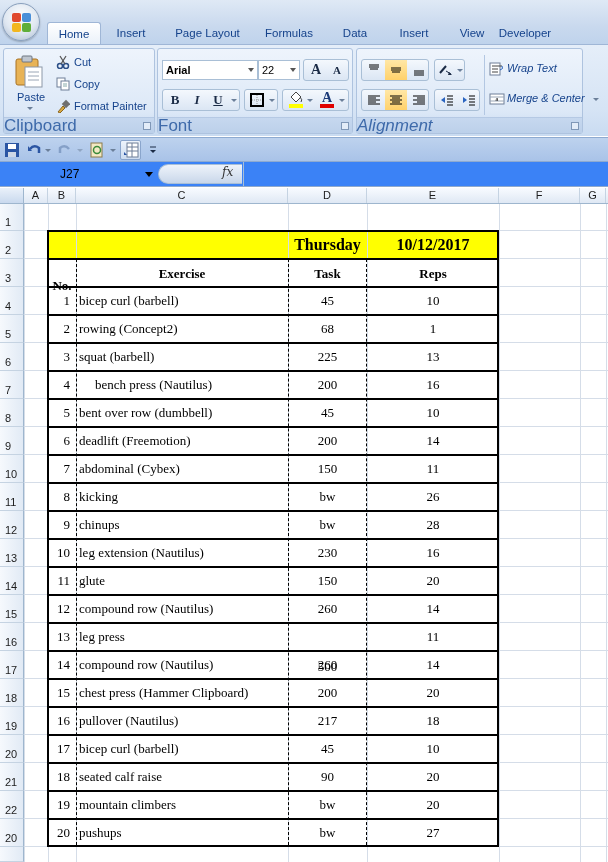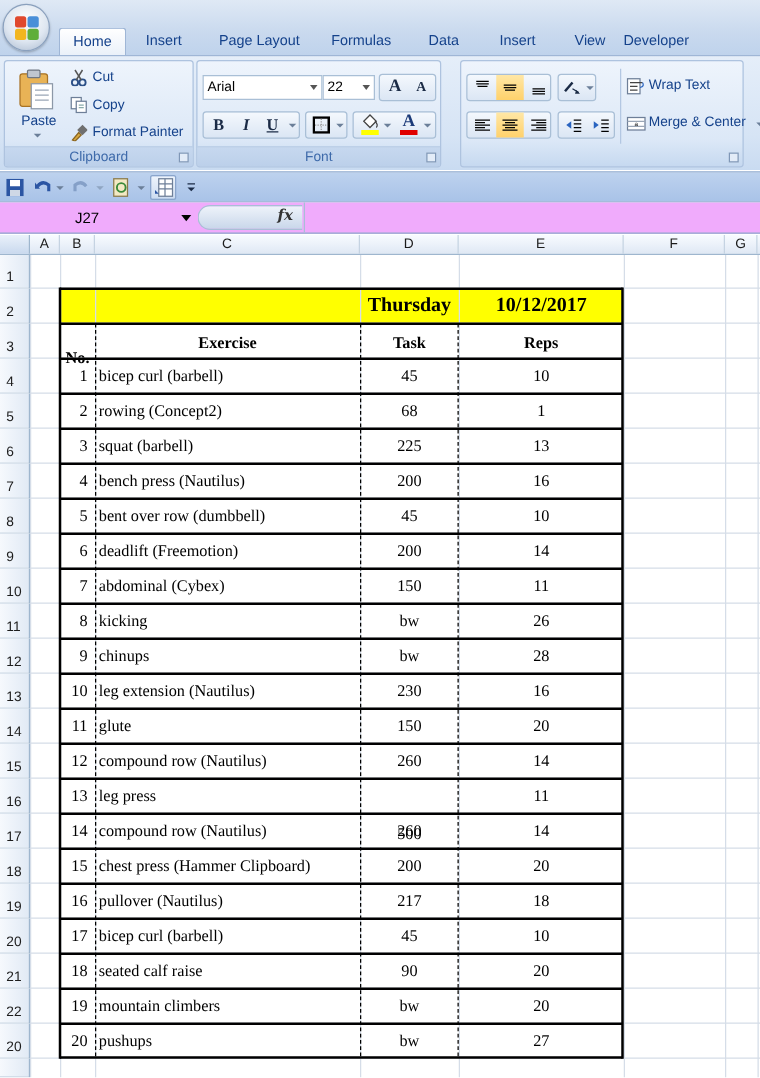--- a/index.html
+++ b/index.html
@@ -16,47 +16,47 @@
   .office-logo span { position: absolute; width: 9px; height: 9px; border-radius: 2px; }
   .tab { position: absolute; top: 22px; height: 22px; line-height: 22px; font-size: 11.5px; color: #15428b; text-align: center; }
   .tab.active { background: linear-gradient(#ffffff, #e9f0f9); border: 1px solid #9fb6d6; border-bottom: none;
     border-radius: 3px 3px 0 0; height: 23px; }
 
   
   .ribbon { position: absolute; left: 0; top: 44px; width: 608px; height: 92px;
     background: linear-gradient(#e5eef9, #d6e4f5 70%, #c9dbf1); border-top: 1px solid #9fb6d6; }
   .group { position: absolute; top: 3px; height: 86px; border: 1px solid #aec3df; border-radius: 3px;
     background: linear-gradient(#eef4fc, #dce8f7 75%, #c6d9f0); }
-  .group-label { position: absolute; left: 0; right: 0; bottom: 0; height: 16px; line-height: 16px; text-align: center;
-    font-size: 11px; color: #3e6aaa; background: linear-gradient(#c6d8ef, #bcd0ea); border-top: 1px solid #b5c9e4; }
+  .group-label { position: absolute; left: 0; right: 0; bottom: 0; height: 16px; line-height: 16px; 
+    font-size: 17px; color: #3e6aaa; background: linear-gradient(#c6d8ef, #bcd0ea); border-top: 1px solid #b5c9e4; }
   .launcher { position: absolute; right: 3px; bottom: 3px; width: 8px; height: 8px; border: 1px solid #7f97b7; background: #e3ecf8; }
   .btn-label { position: absolute; font-size: 11px; color: #15428b; white-space: nowrap; }
   .small-ico { position: absolute; width: 14px; height: 14px; }
   .combo { position: absolute; height: 20px; background: #fff; border: 1px solid #a9bfd6; font-size: 11px; line-height: 18px;
     padding-left: 3px; color: #000; }
   .combo .arrow { position: absolute; right: 3px; top: 7px; width: 0; height: 0; border-left: 3px solid transparent;
     border-right: 3px solid transparent; border-top: 4px solid #555; }
   .btngroup { position: absolute; height: 22px; border: 1px solid #a9bfd6; border-radius: 3px;
     background: linear-gradient(#f4f8fd, #dbe6f4); }
   .seg { position: absolute; top: 0; height: 20px; text-align: center; line-height: 20px; color: #1b2b46; }
   .seg.hot { background: linear-gradient(#ffe7a6, #ffd16b); }
   .dd { position: absolute; width: 0; height: 0; border-left: 3px solid transparent; border-right: 3px solid transparent;
     border-top: 3px solid #6b7f99; }
 
   
   .qat { position: absolute; left: 0; top: 137px; width: 608px; height: 25px;
     background: linear-gradient(#bdd2ee, #a9c3e8); border-top: 1px solid #8eaad0; border-bottom: 1px solid #8eaad0; }
 
   
-  .fbar { position: absolute; left: 0; top: 162px; width: 608px; height: 25px; background: #f0abfc; border-bottom: 1px solid #8fa9cc; }
+  .fbar { position: absolute; left: 0; top: 162px; width: 608px; height: 25px; background: #3b82f6; border-bottom: 1px solid #8fa9cc; }
   .namebox { position: absolute; left: 0; top: 2px; width: 157px; height: 20px; font-size: 12px; color: #000; padding-left: 60px; line-height: 20px; }
   .nb-arrow { position: absolute; left: 145px; top: 10px; width: 0; height: 0; border-left: 4px solid transparent; border-right: 4px solid transparent; border-top: 5px solid #000; }
   .fx-pill { position: absolute; left: 158px; top: 2px; width: 84px; height: 20px; border-radius: 10px 0 0 10px;
     background: linear-gradient(#eef3fa, #c9d7ea); border: 1px solid #a9bfd6; border-right: none; }
-  .fx { position: absolute; left: 222px; top: 3px; font-family: "DejaVu Serif", serif; font-style: italic; font-weight: bold; font-size: 12px; color: #333; }
+  .fx { position: absolute; left: 222px; top: 3px; font-family: "DejaVu Serif", serif; font-style: italic; font-weight: normal; font-size: 12px; color: #333; }
   .fx-input { position: absolute; left: 243px; top: 0; right: 0; height: 24px; border-left: 1px solid #a9bfd6; }
 
   
   .colhead-row { position: absolute; left: 0; top: 188px; width: 608px; height: 16px; background: linear-gradient(#f8fbff, #dfe8f4); border-bottom: 1px solid #9eb6ce; }
   .corner { position: absolute; left: 0; top: 0; width: 24px; height: 15px; background: linear-gradient(#eaf1fa, #c9d9ee); border-right: 1px solid #9eb6ce; }
   .colhead { position: absolute; top: 0; height: 15px; line-height: 15px; text-align: center; font-size: 11px; color: #27413e;
     border-right: 1px solid #c5d3e2; color: #1c1c1c; }
   .rowhead { position: absolute; left: 0; width: 24px; font-size: 11px; color: #1c1c1c; text-align: left; padding-left: 5px;
     background: linear-gradient(90deg, #f6f9fd, #e1eaf5); border-right: 1px solid #9eb6ce; border-bottom: 1px solid #c5d3e2; }
   .gridline-v { position: absolute; top: 204px; bottom: 0; width: 1px; background: #d5dde8; }
@@ -128,21 +128,21 @@
         <path d="M2 13 L7 7 L9 9 L4 14 Z" fill="#d9a940" stroke="#8a6520"></path>
         <rect x="7" y="2" width="6" height="6" transform="rotate(45 10 5)" fill="#6f6f6f"></rect>
       </svg>
       <span class="btn-label" style="left:20px;top:2px;">Format Painter</span>
     </div>
     <div class="group-label">Clipboard</div>
     <div class="launcher"></div>
   </div>
 
   <div class="group" style="left:157px;width:196px;">
-    <div class="combo" style="left:4px;top:11px;width:96px;">
+    <div class="combo" style="left:4px;top:11px;width:96px;font-weight:bold;">
       <span>Arial</span>
       <span class="arrow"></span>
     </div>
     <div class="combo" style="left:100px;top:11px;width:42px;">
       <span>22</span>
       <span class="arrow"></span>
     </div>
     <div class="btngroup" style="left:145px;top:10px;width:46px;">
       <span class="seg" style="left:2px;width:20px;font-family:'Liberation Serif',serif;font-weight:bold;font-size:14px;">A</span>
       <span class="seg" style="left:23px;width:20px;font-family:'Liberation Serif',serif;font-weight:bold;font-size:11px;">A</span>
@@ -173,21 +173,21 @@
       <div style="position:absolute;left:34px;top:1px;width:30px;height:18px;">
         <span style="position:absolute;left:5px;top:-1px;font-family:'Liberation Serif',serif;font-weight:bold;font-size:14px;color:#1b3a78;">A</span>
         <span style="position:absolute;left:3px;top:13px;width:14px;height:4px;background:#e00000;"></span>
         <span class="dd" style="left:22px;top:8px;"></span>
       </div>
     </div>
     <div class="group-label">Font</div>
     <div class="launcher"></div>
   </div>
 
-  <div class="group" style="left:368px;width:227px;">
+  <div class="group" style="left:356px;width:227px;font-style:italic;">
     <div class="btngroup" style="left:4px;top:10px;width:68px;">
       <div class="seg" style="left:1px;width:21px;">
         <svg width="14" height="14" viewBox="0 0 14 14" style="margin-top:3px;">
             <line x1="2" y1="2" x2="12" y2="2" stroke="#000"></line>
             <line x1="2" y1="4" x2="12" y2="4" stroke="#000"></line>
             <line x1="3" y1="6" x2="11" y2="6" stroke="#000"></line>
           </svg>
       </div>
       <div class="seg hot" style="left:23px;width:22px;">
         <svg width="14" height="14" viewBox="0 0 14 14" style="margin-top:3px;">
@@ -275,20 +275,21 @@
     <div style="position:absolute;left:132px;top:41px;width:112px;height:18px;">
       <svg width="16" height="16" viewBox="0 0 16 16" style="position:absolute;left:0;top:1px;">
         <rect x="1" y="3" width="14" height="10" fill="#fff" stroke="#6e7f98"></rect>
           <line x1="1" y1="6" x2="15" y2="6" stroke="#9aa6b6"></line>
           <line x1="1" y1="10" x2="15" y2="10" stroke="#9aa6b6"></line>
           <text x="8" y="10" font-size="5" text-anchor="middle" fill="#000">a</text>
       </svg>
       <span class="btn-label" style="left:18px;top:2px;">Merge &amp; Center</span>
       <span class="dd" style="left:104px;top:8px;"></span>
     </div>
+    <div class="group-label">Alignment</div>
     <div class="launcher"></div>
   </div>
 </div>
 
 <div class="qat">
   <svg width="14" height="14" viewBox="0 0 14 14" style="position:absolute;left:5px;top:5px;">
     <rect x="0" y="0" width="14" height="14" fill="#2b55a3"></rect>
       <rect x="3" y="1" width="8" height="5" fill="#fff"></rect>
       <rect x="3" y="9" width="8" height="5" fill="#cfd8e6"></rect>
   </svg>
@@ -416,21 +417,21 @@
 <div class="cell" style="left: 367px; top: 293px; width: 132px; text-align: center;">10</div>
 <div class="cell" style="left: 48px; top: 321px; width: 28px; text-align: right; padding-right: 6px;">2</div>
 <div class="cell" style="left: 76px; top: 321px; width: 212px; text-align: left; padding-left: 3px;">rowing (Concept2)</div>
 <div class="cell" style="left: 288px; top: 321px; width: 79px; text-align: center;">68</div>
 <div class="cell" style="left: 367px; top: 321px; width: 132px; text-align: center;">1</div>
 <div class="cell" style="left: 48px; top: 349px; width: 28px; text-align: right; padding-right: 6px;">3</div>
 <div class="cell" style="left: 76px; top: 349px; width: 212px; text-align: left; padding-left: 3px;">squat (barbell)</div>
 <div class="cell" style="left: 288px; top: 349px; width: 79px; text-align: center;">225</div>
 <div class="cell" style="left: 367px; top: 349px; width: 132px; text-align: center;">13</div>
 <div class="cell" style="left: 48px; top: 377px; width: 28px; text-align: right; padding-right: 6px;">4</div>
-<div class="cell" style="left: 76px; top: 377px; width: 212px; text-align: left; padding-left: 3px;">bench press (Nautilus)</div>
+<div class="cell" style="left: 76px; top: 377px; width: 212px; text-align: left; padding-left: 19px;">bench press (Nautilus)</div>
 <div class="cell" style="left: 288px; top: 377px; width: 79px; text-align: center;">200</div>
 <div class="cell" style="left: 367px; top: 377px; width: 132px; text-align: center;">16</div>
 <div class="cell" style="left: 48px; top: 405px; width: 28px; text-align: right; padding-right: 6px;">5</div>
 <div class="cell" style="left: 76px; top: 405px; width: 212px; text-align: left; padding-left: 3px;">bent over row (dumbbell)</div>
 <div class="cell" style="left: 288px; top: 405px; width: 79px; text-align: center;">45</div>
 <div class="cell" style="left: 367px; top: 405px; width: 132px; text-align: center;">10</div>
 <div class="cell" style="left: 48px; top: 433px; width: 28px; text-align: right; padding-right: 6px;">6</div>
 <div class="cell" style="left: 76px; top: 433px; width: 212px; text-align: left; padding-left: 3px;">deadlift (Freemotion)</div>
 <div class="cell" style="left: 288px; top: 433px; width: 79px; text-align: center;">200</div>
 <div class="cell" style="left: 367px; top: 433px; width: 132px; text-align: center;">14</div>

